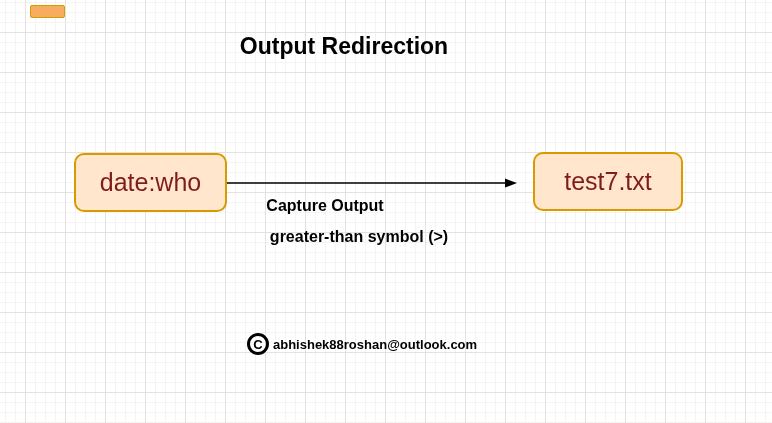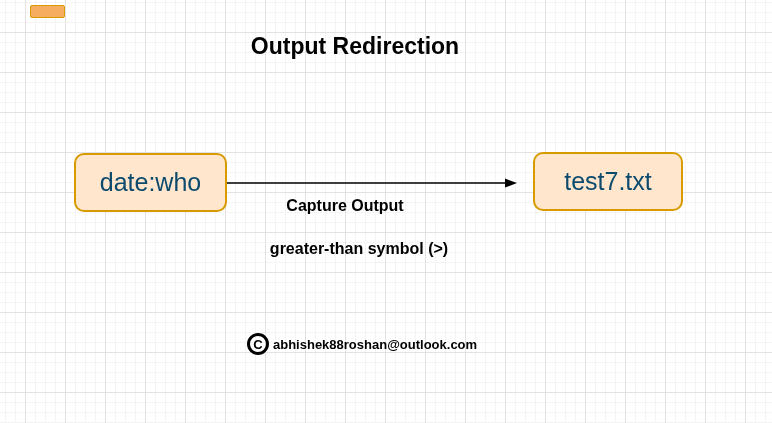--- a/index.html
+++ b/index.html
@@ -30,63 +30,63 @@
     top: 5px;
     width: 35px;
     height: 13px;
     background: #f7ad60;
     border: 1px solid #d79b00;
     border-radius: 2px;
     box-sizing: border-box;
   }
   .title {
     position: absolute;
-    left: 355px;
+    left: 344px;
     top: 33px;
     transform: translateX(-50%);
     margin: 0;
     font-size: 23px;
     font-weight: bold;
     color: #000000;
     white-space: nowrap;
   }
   .node {
     position: absolute;
     box-sizing: border-box;
     background: #ffe6cc;
     border: 2px solid #d79b00;
     border-radius: 10px;
     display: flex;
     align-items: center;
     justify-content: center;
     font-size: 25px;
-    color: #0c4a6e;
+    color: #7f1d1d;
     white-space: nowrap;
   }
   .node-src { left: 74px;  top: 153px; width: 153px; height: 59px; }
   .node-dst { left: 533px; top: 152px; width: 150px; height: 59px; }
   .edge-svg {
     position: absolute;
     left: 226px;
     top: 175px;
   }
   .edge-label {
     position: absolute;
-    left: 345px;
+    left: 325px;
     top: 197px;
     transform: translateX(-50%);
     font-size: 16px;
     font-weight: bold;
     color: #000000;
     white-space: nowrap;
   }
   .edge-sublabel {
     position: absolute;
     left: 359px;
-    top: 240px;
+    top: 228px;
     transform: translateX(-50%);
     font-size: 16px;
     font-weight: bold;
     color: #000000;
     white-space: nowrap;
   }
   .copyright {
     position: absolute;
     left: 247px;
     top: 333px;

